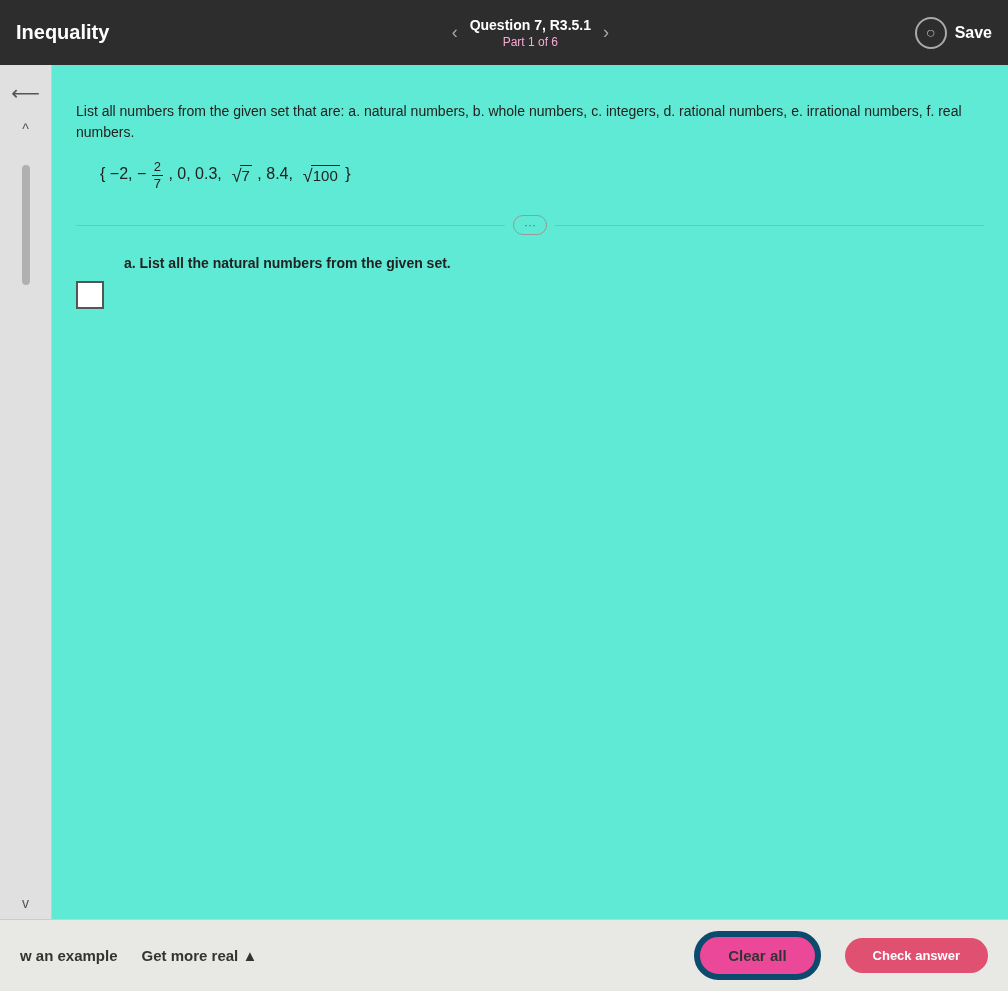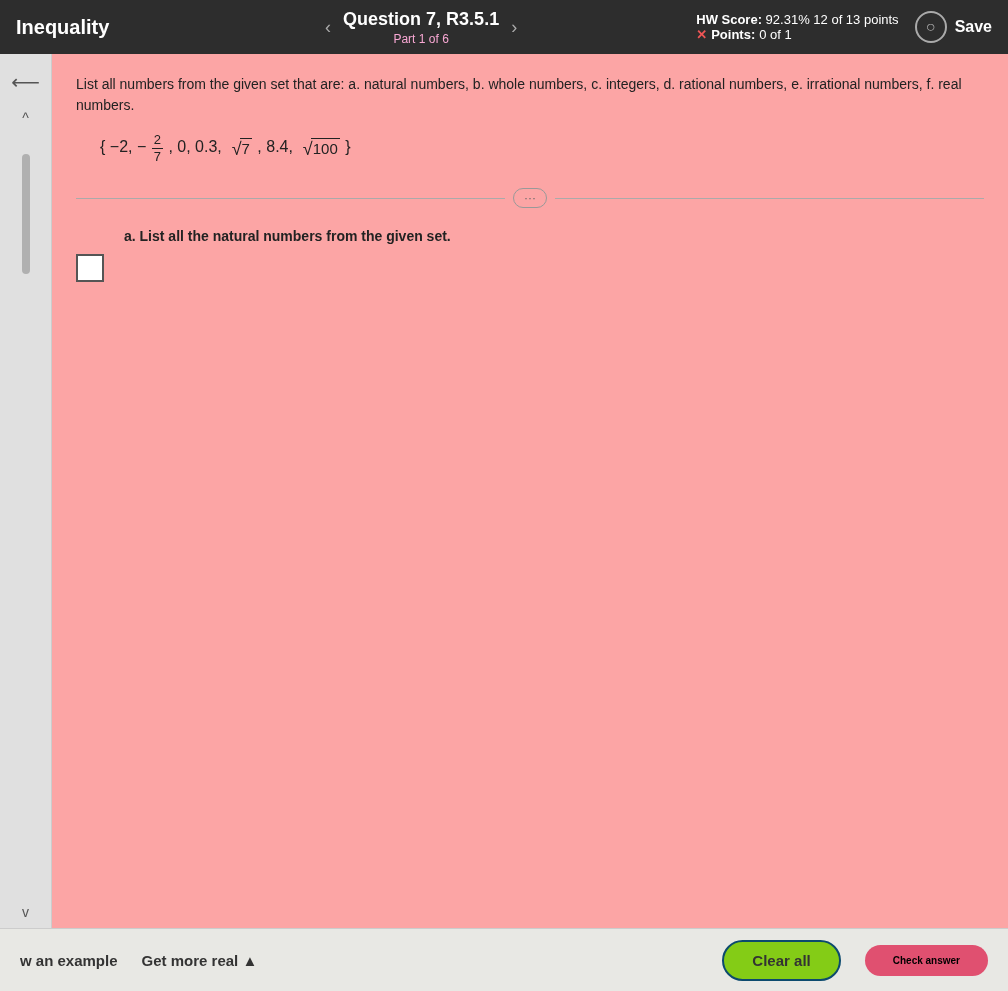--- a/index.html
+++ b/index.html
@@ -12,21 +12,21 @@
       flex-direction: column;
     }
 
     
     .header {
       background: #2d2d2d;
       color: white;
       display: flex;
       align-items: center;
       padding: 8px 16px;
-      height: 54px;
+      height: 65px;
       gap: 16px;
     }
     .header-left {
       display: flex;
       align-items: center;
       gap: 8px;
       min-width: 130px;
     }
     .header-title {
       font-size: 20px;
@@ -42,21 +42,21 @@
     }
     .nav-arrow {
       color: #aaa;
       font-size: 18px;
       cursor: pointer;
     }
     .nav-center {
       text-align: center;
     }
     .nav-question {
-      font-size: 18px;
+      font-size: 14px;
       font-weight: bold;
       color: white;
     }
     .nav-part {
       font-size: 12px;
       color: #f9a8d4;
       margin-top: 2px;
     }
     .header-score {
       display: flex;
@@ -142,22 +142,22 @@
       width: 8px;
       height: 120px;
       background: #b0b0b0;
       border-radius: 4px;
       margin-top: 20px;
     }
 
     
     .question-area {
       flex: 1;
-      background: #fca5a5;
-      padding: 20px 24px;
+      background: #5eead4;
+      padding: 36px 24px;
       display: flex;
       flex-direction: column;
     }
 
     .question-text {
       font-size: 14px;
       color: #222;
       line-height: 1.5;
       margin-bottom: 16px;
     }
@@ -210,46 +210,46 @@
     }
 
     
     .footer {
       background: #e8e8e4;
       border-top: 1px solid #ccc;
       padding: 14px 20px;
       display: flex;
       align-items: center;
       gap: 24px;
-      height: 63px;
+      height: 72px;
     }
     .footer-link {
       font-size: 15px;
       color: #333;
       font-weight: bold;
       cursor: pointer;
       text-decoration: none;
     }
     .footer-spacer {
       flex: 1;
     }
     .clear-all-btn {
-      border: 2px solid #0c4a6e;
-      background: #84cc16;
+      border: 6px solid #0c4a6e;
+      background: #ec4899;
       color: #333;
       font-size: 15px;
       font-weight: bold;
       padding: 10px 28px;
       border-radius: 25px;
       cursor: pointer;
     }
     .check-answer-btn {
       background: #e05070;
-      color: #000000;
-      font-size: 10px;
+      color: #ffffff;
+      font-size: 13px;
       font-weight: bold;
       padding: 10px 28px;
       border-radius: 25px;
       border: none;
       cursor: pointer;
     }
 
     
     .math-fraction {
       display: inline-flex;
@@ -303,32 +303,20 @@
 
   <div class="header-nav">
     <span class="nav-arrow">‹</span>
     <div class="nav-center">
       <div class="nav-question">Question 7, R3.5.1</div>
       <div class="nav-part">Part 1 of 6</div>
     </div>
     <span class="nav-arrow">›</span>
   </div>
 
-  <div class="header-score">
-    <div class="hw-score">
-      <strong>HW Score:</strong>
-      <span>92.31%</span>
-      <span>12 of 13 points</span>
-    </div>
-    <div class="points-score">
-      <span class="x-mark">✕</span>
-      <strong>Points:</strong>
-      <span>0 of 1</span>
-    </div>
-  </div>
 
   <div class="header-save">
     <div class="bell-icon">
       <span>○</span>
     </div>
     <button class="save-btn">Save</button>
   </div>
 </div>
 
 <div class="main-content">

